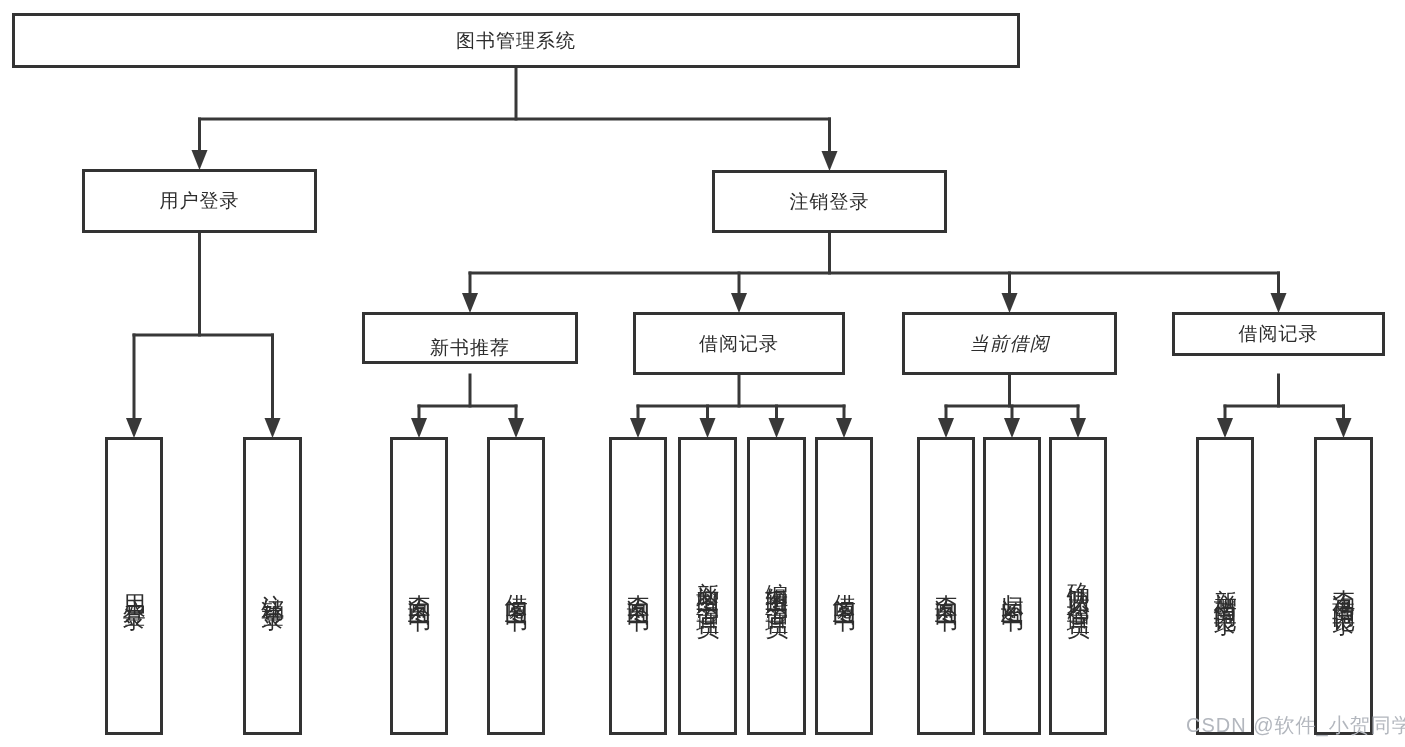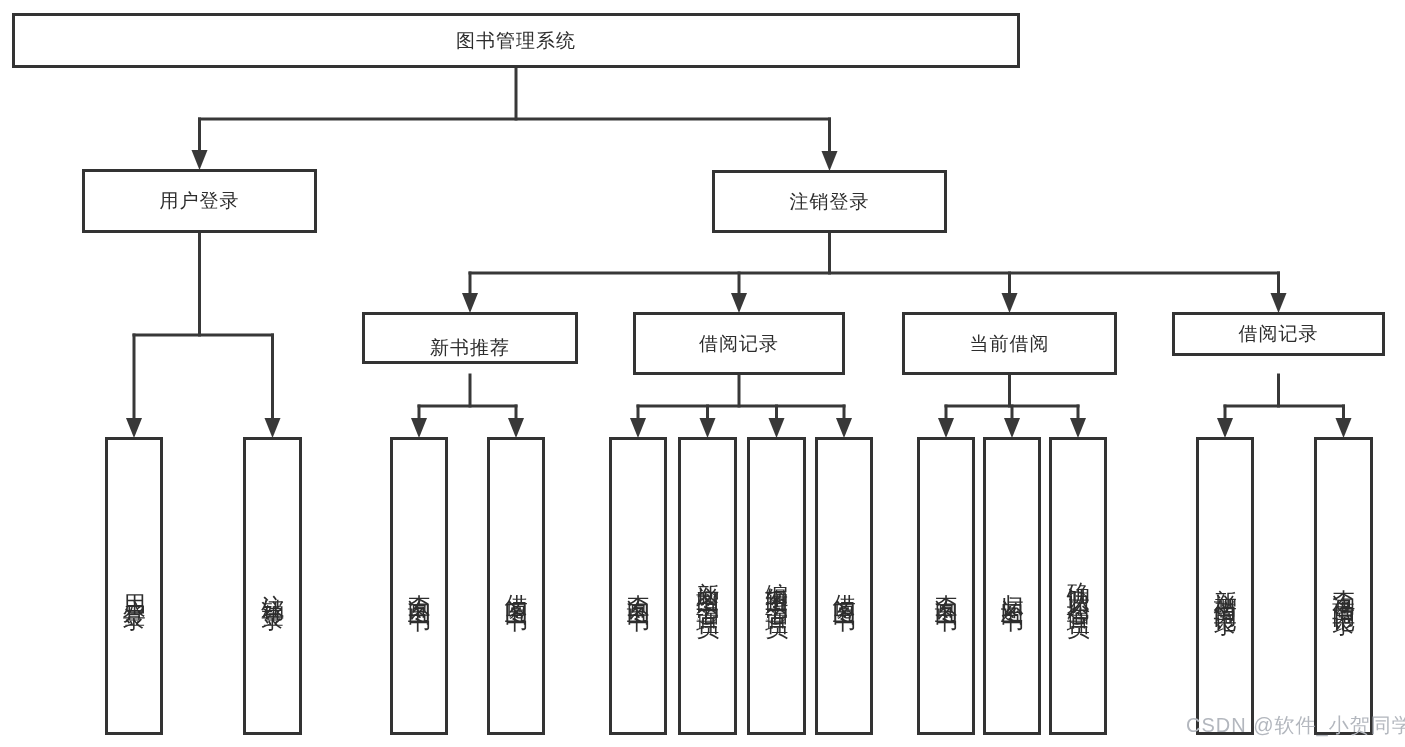--- a/index.html
+++ b/index.html
@@ -123,21 +123,21 @@
       </div>
       <div class="node horizontal" style="left: 712px; top: 170px; width: 235px; height: 63px; border-color: rgb(51, 51, 51); color: rgb(45, 45, 45);">
         <span class="label">注销登录</span>
       </div>
       <div class="node horizontal" style="left: 362px; top: 312px; width: 216px; height: 52px; border-color: rgb(51, 51, 51); color: rgb(45, 45, 45); align-items: flex-end;">
         <span class="label">新书推荐</span>
       </div>
       <div class="node horizontal" style="left: 633px; top: 312px; width: 212px; height: 63px; border-color: rgb(51, 51, 51); color: rgb(45, 45, 45);">
         <span class="label">借阅记录</span>
       </div>
-      <div class="node horizontal" style="left: 902px; top: 312px; width: 215px; height: 63px; border-color: rgb(51, 51, 51); color: rgb(45, 45, 45);">
+      <div class="node horizontal" style="left: 902px; top: 312px; width: 215px; height: 63px; border-color: rgb(51, 51, 51); color: rgb(45, 45, 45); font-style: italic;">
         <span class="label">当前借阅</span>
       </div>
       <div class="node horizontal" style="left: 1172px; top: 312px; width: 213px; height: 44px; border-color: rgb(51, 51, 51); color: rgb(45, 45, 45);">
         <span class="label">借阅记录</span>
       </div>
       <div class="node vertical" style="left: 105px; top: 437px; width: 58px; height: 298px; border-color: rgb(51, 51, 51); color: rgb(45, 45, 45);">
         <span class="label">用户登录</span>
       </div>
       <div class="node vertical" style="left: 243px; top: 437px; width: 59px; height: 298px; border-color: rgb(51, 51, 51); color: rgb(45, 45, 45);">
         <span class="label">注销登录</span>

